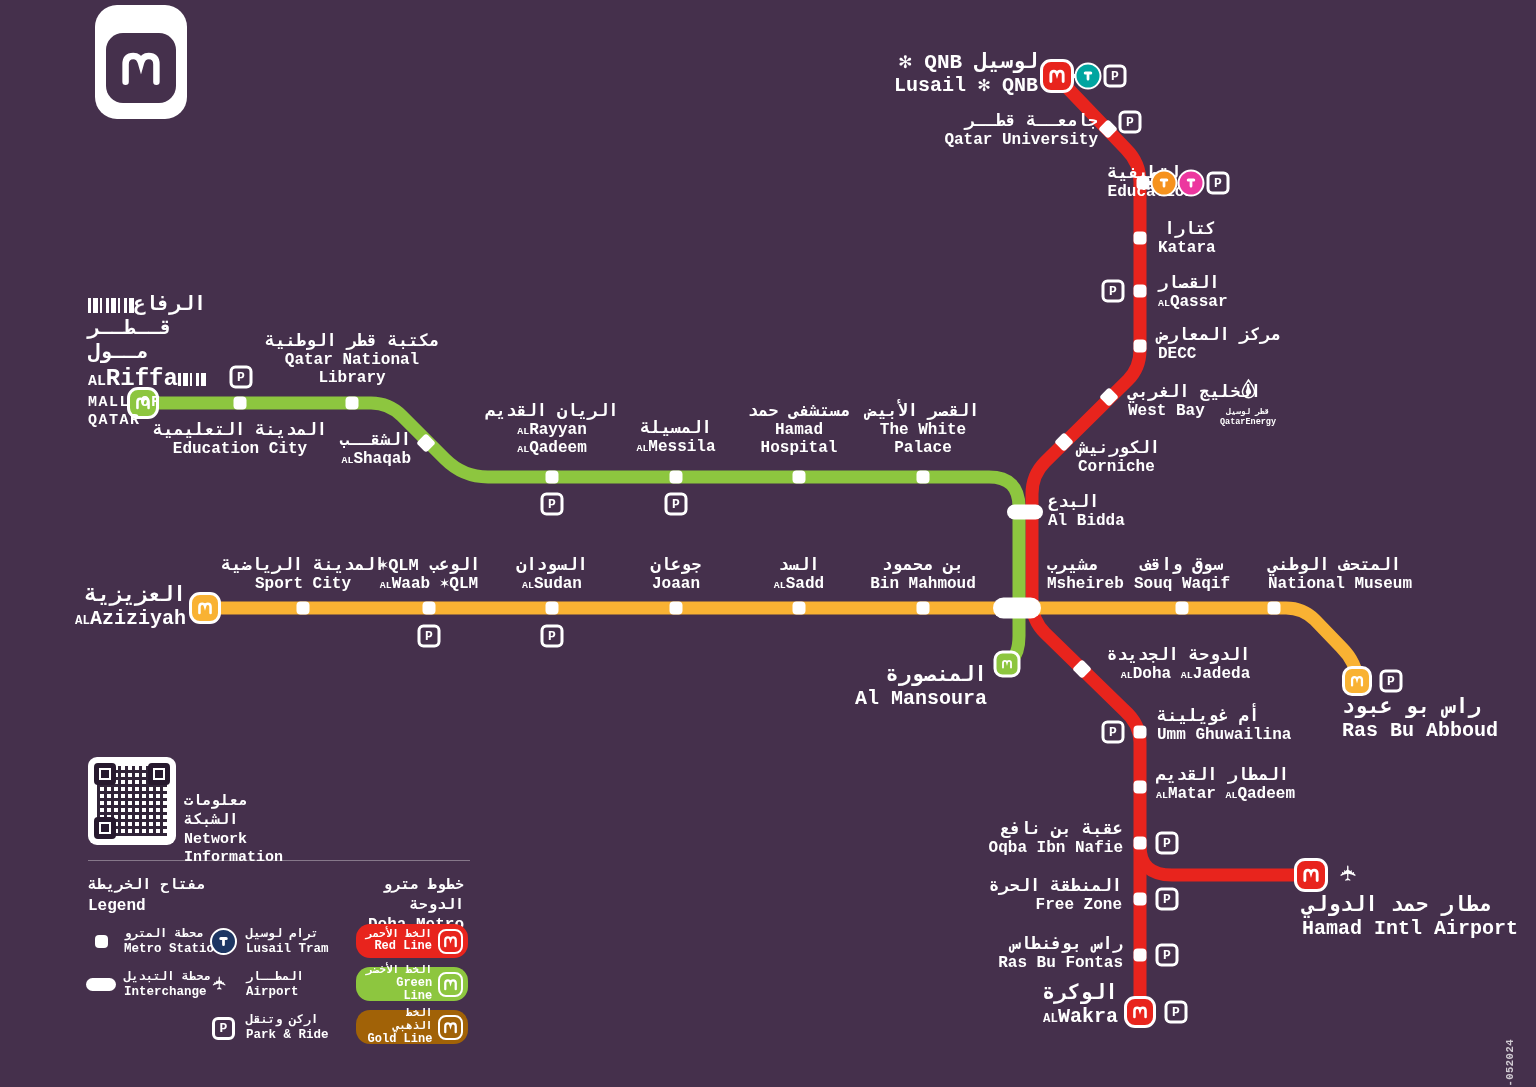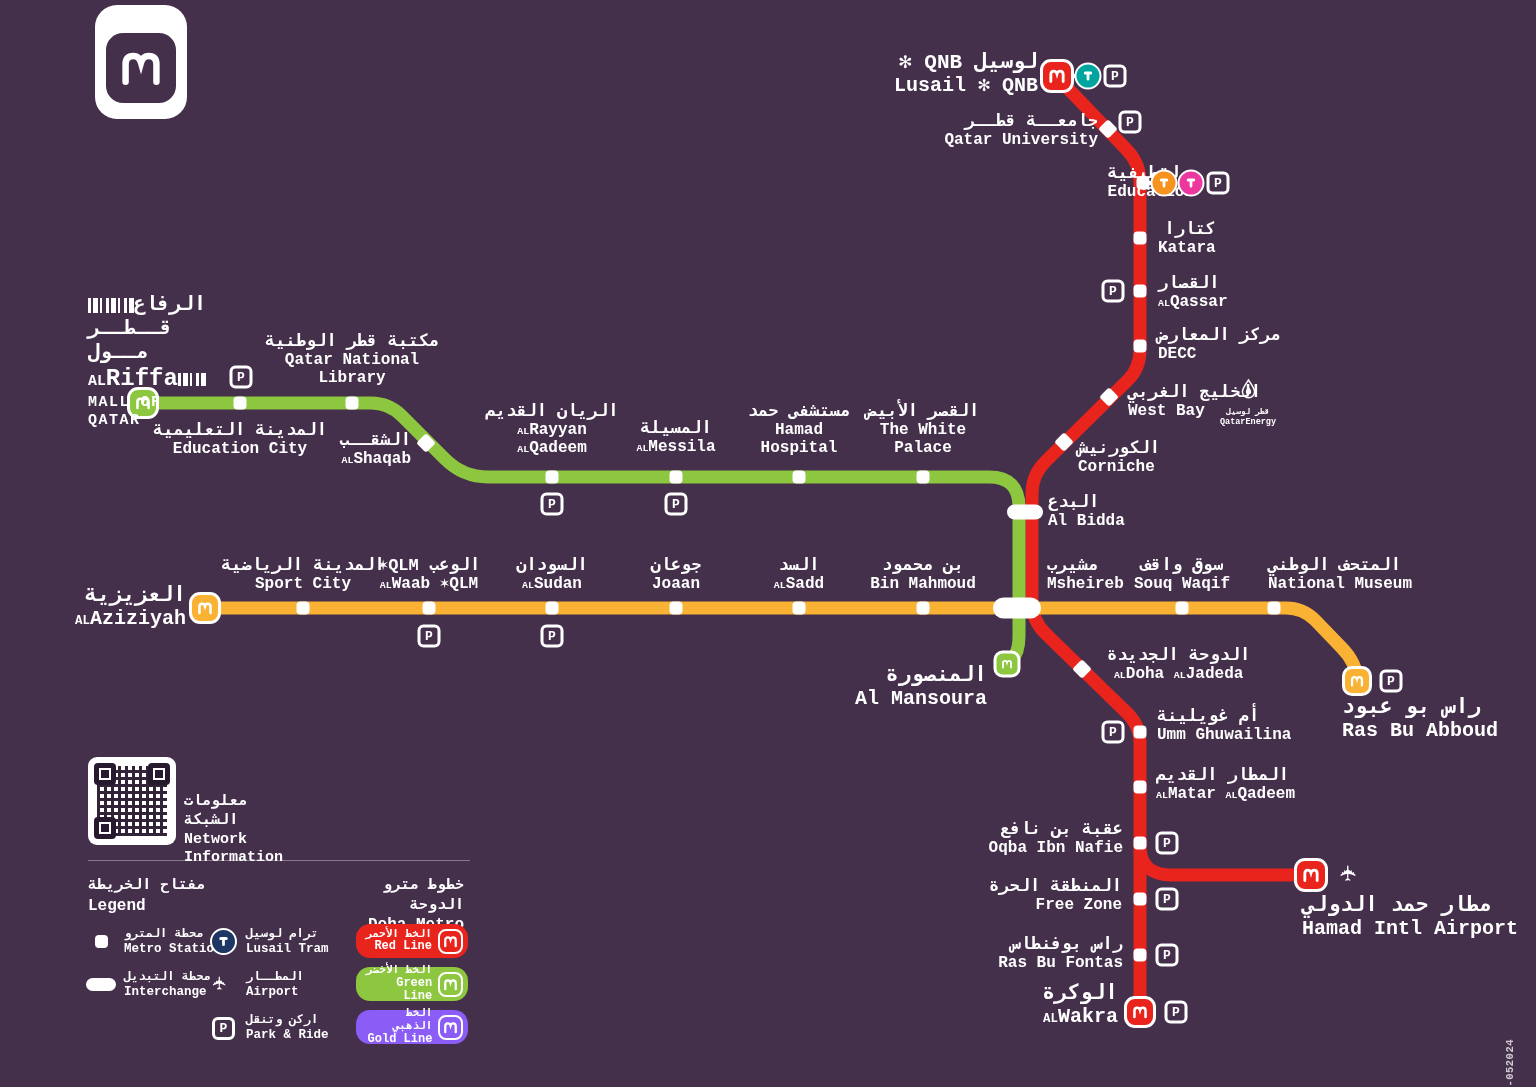--- a/index.html
+++ b/index.html
@@ -143,21 +143,21 @@
       <div class="station-label" style="left: 1048px; top: 512px; transform: translate(0%, -50%); text-align: left;">
         <div class="st-ar">البدع</div>
         <div class="st-en">Al Bidda</div>
       </div>
       <div class="abs marker-inter ctr" style="width: 48px; height: 21px; left: 1017px; top: 608px;"></div>
       <div class="station-label" style="left: 1047px; top: 575px; transform: translate(0%, -50%); text-align: left;">
         <div class="st-ar">مشيرب</div>
         <div class="st-en">Msheireb</div>
       </div>
       <div class="abs marker-diamond" style="left: 1082px; top: 669px;"></div>
-      <div class="station-label" style="left: 1107px; top: 665px; transform: translate(0%, -50%); text-align: center;">
+      <div class="station-label" style="left: 1107px; top: 665px; transform: translate(0%, -50%); text-align: right;">
         <div class="st-ar">الدوحة الجديدة</div>
         <div class="st-en"><span class="sm-al">AL</span>Doha <span class="sm-al">AL</span>Jadeda</div>
       </div>
       <div class="abs marker-dot ctr" style="left: 1140px; top: 732px;"></div>
       <div class="station-label" style="left: 1157px; top: 726px; transform: translate(0%, -50%); text-align: left;">
         <div class="st-ar">أم غويلينة</div>
         <div class="st-en">Umm Ghuwailina</div>
       </div>
       <div class="abs marker-dot ctr" style="left: 1140px; top: 787px;"></div>
       <div class="station-label" style="left: 1156px; top: 785px; transform: translate(0%, -50%); text-align: left;">
@@ -443,21 +443,21 @@
     <div class="txt">
       <div class="a">الخط الأخضر</div>
       <div class="e">Green Line</div>
     </div>
     <div class="mi">
       <svg viewBox="0 0 24 24" width="17" height="17">
           <path d="M4.6 18.6 L4.6 10.2 Q4.6 6.2 8.3 6.2 Q11.1 6.2 12 9.4 Q12.9 6.2 15.7 6.2 Q19.4 6.2 19.4 10.2 L19.4 18.6" fill="none" stroke="#fff" stroke-width="3.2" stroke-linecap="round"></path>
         </svg>
     </div>
   </div>
-  <div class="abs pill" style="left:356px;top:1010px;background:#8b5cf6;">
+  <div class="abs pill" style="left:356px;top:1010px;background:#a16207;">
     <div class="txt">
       <div class="a">الخط الذهبي</div>
       <div class="e">Gold Line</div>
     </div>
     <div class="mi">
       <svg viewBox="0 0 24 24" width="17" height="17">
           <path d="M4.6 18.6 L4.6 10.2 Q4.6 6.2 8.3 6.2 Q11.1 6.2 12 9.4 Q12.9 6.2 15.7 6.2 Q19.4 6.2 19.4 10.2 L19.4 18.6" fill="none" stroke="#fff" stroke-width="3.2" stroke-linecap="round"></path>
         </svg>
     </div>
   </div>

